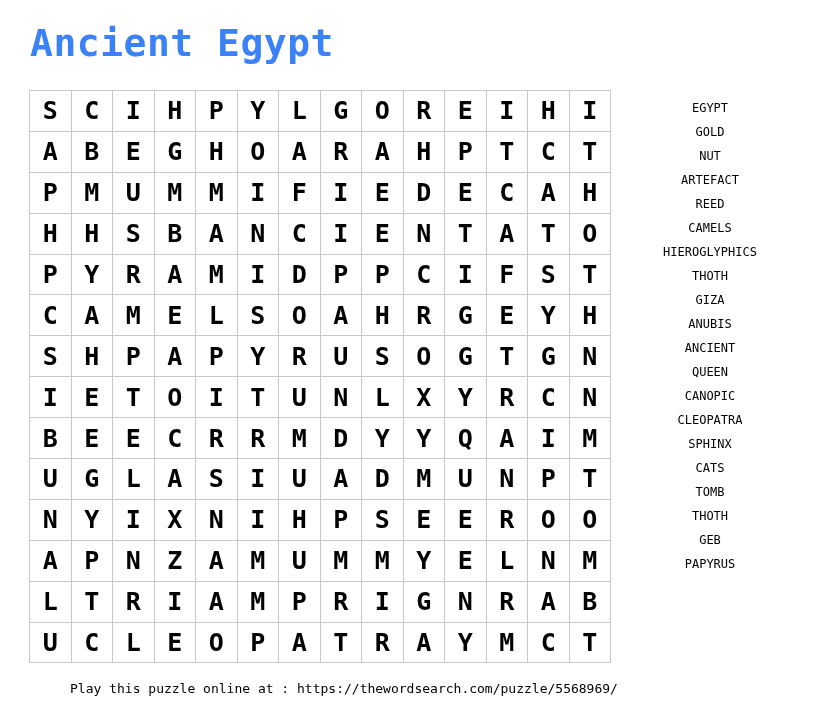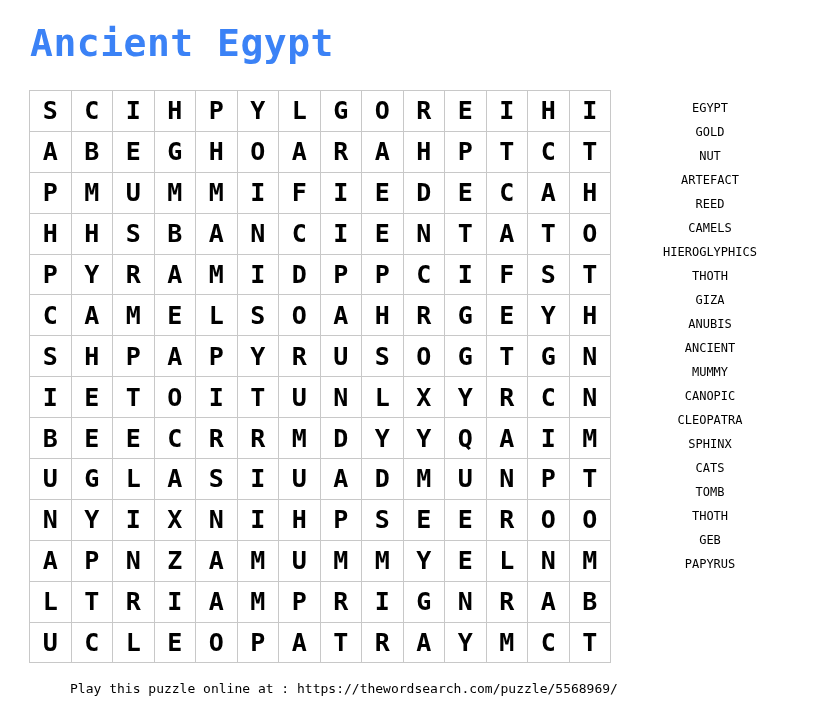--- a/index.html
+++ b/index.html
@@ -298,21 +298,21 @@
     <div>GOLD</div>
     <div>NUT</div>
     <div>ARTEFACT</div>
     <div>REED</div>
     <div>CAMELS</div>
     <div>HIEROGLYPHICS</div>
     <div>THOTH</div>
     <div>GIZA</div>
     <div>ANUBIS</div>
     <div>ANCIENT</div>
-    <div>MUMMY</div>
+    <div>QUEEN</div>
     <div>CANOPIC</div>
     <div>CLEOPATRA</div>
     <div>SPHINX</div>
     <div>CATS</div>
     <div>TOMB</div>
     <div>THOTH</div>
     <div>GEB</div>
     <div>PAPYRUS</div>
   </div>
 

